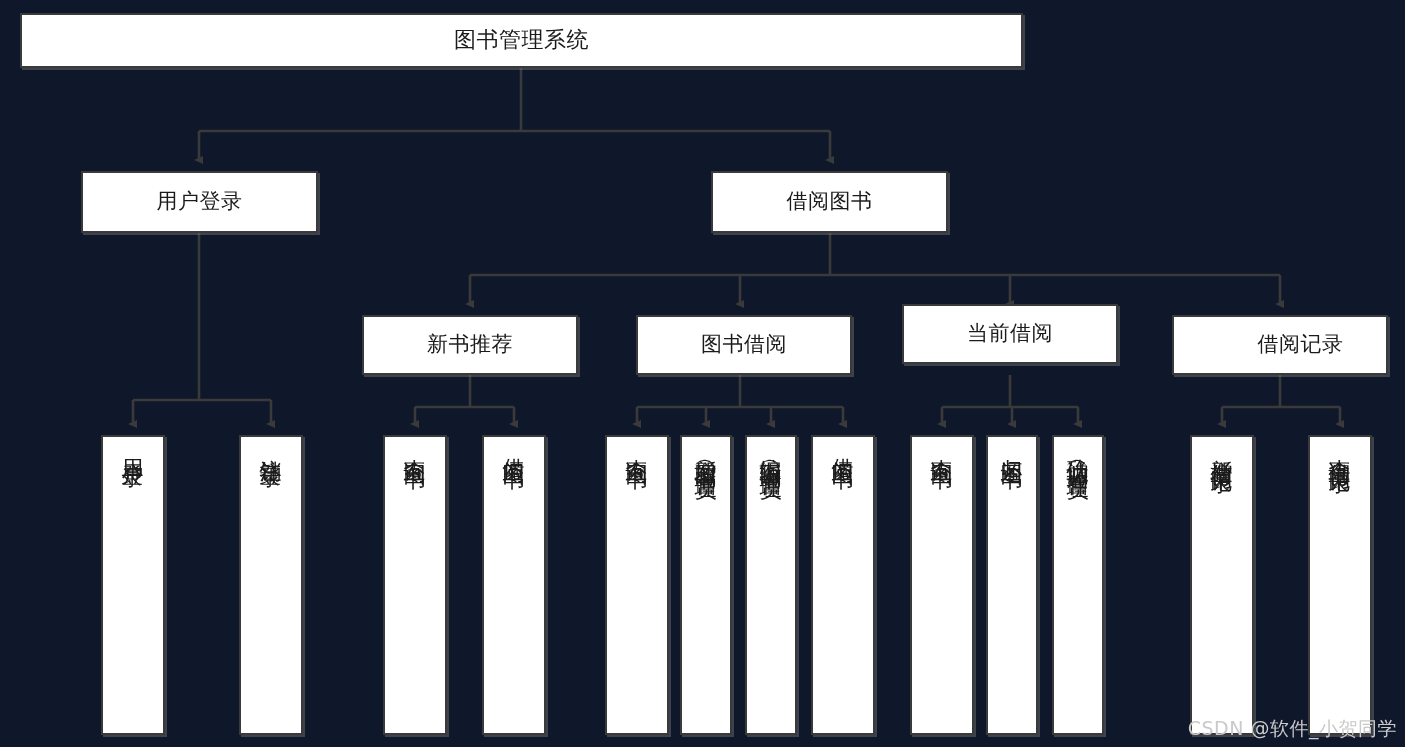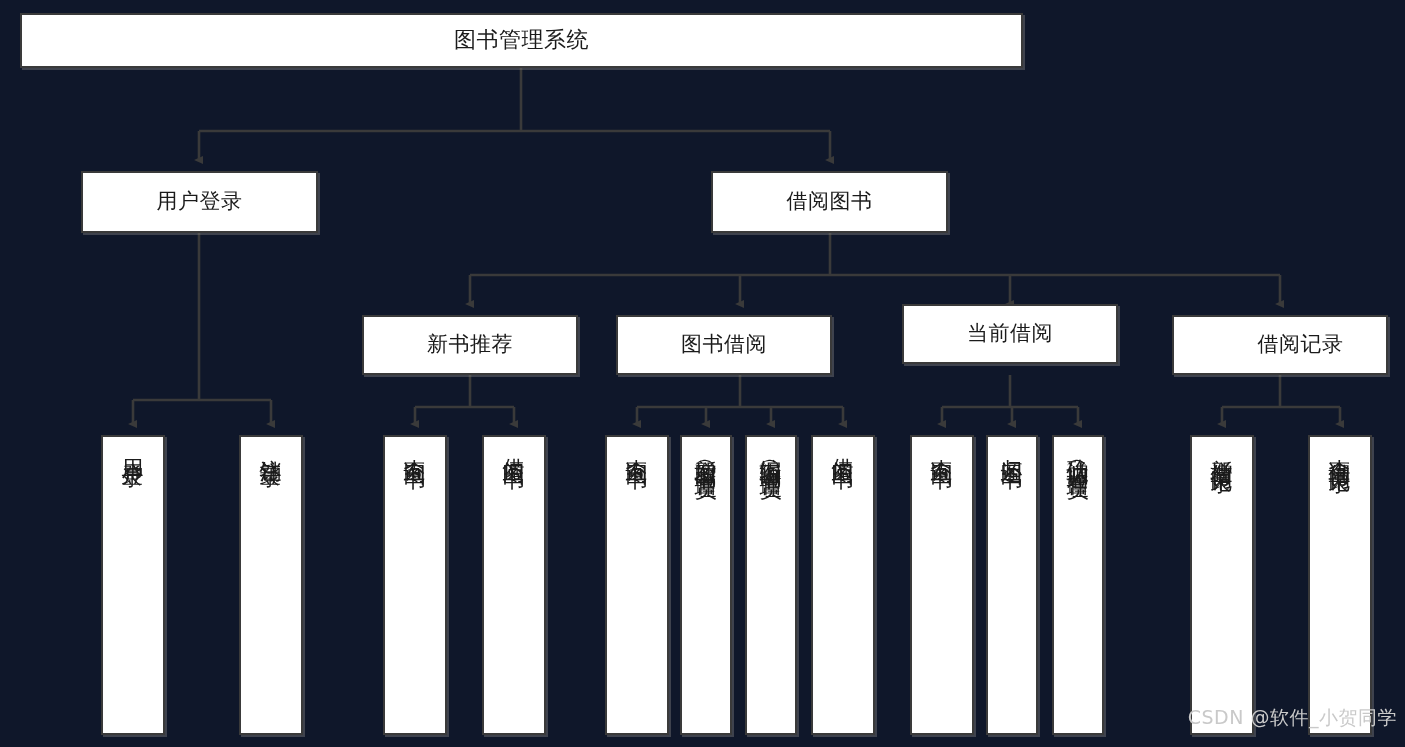--- a/index.html
+++ b/index.html
@@ -59,21 +59,21 @@
     letter-spacing: 3px;
     white-space: normal;
     max-height: 290px;
   }
   .node.leaf.tall .label {
     max-height: 292px;
   }
   .watermark {
     position: absolute;
     right: 8px;
-    bottom: 16px;
+    bottom: 5px;
     font-size: 19px;
     color: #c9c9c9;
     letter-spacing: 0.5px;
     white-space: nowrap;
     font-family: "DejaVu Sans", "Liberation Sans", sans-serif;
   }
 </style>
 </head>
 <body>
 
@@ -136,21 +136,21 @@
   <div class="node mid" id="n-l2-0" style="left: 81px; top: 171px; width: 237px; height: 62px;">
     <span class="label">用户登录</span>
   </div>
   <div class="node mid" id="n-l2-1" style="left: 711px; top: 171px; width: 237px; height: 62px;">
     <span class="label">借阅图书</span>
   </div>
 
   <div class="node mid" id="n-l3-0" style="left: 362px; top: 315px; width: 216px; height: 60px;">
     <span class="label">新书推荐</span>
   </div>
-  <div class="node mid" id="n-l3-1" style="left: 616px; top: 315px; width: 216px; height: 60px;">
+  <div class="node mid" id="n-l3-1" style="left: 636px; top: 315px; width: 216px; height: 60px;">
     <span class="label">图书借阅</span>
   </div>
   <div class="node mid" id="n-l3-2" style="left: 902px; top: 304px; width: 216px; height: 60px;">
     <span class="label">当前借阅</span>
   </div>
   <div class="node mid" id="n-l3-3" style="left: 1172px; top: 315px; width: 216px; height: 60px; padding-left: 41px;">
     <span class="label">借阅记录</span>
   </div>
 
   <div class="node leaf" id="n-leaf-0" style="left: 101px; top: 435px; width: 64px; height: 300px;">

